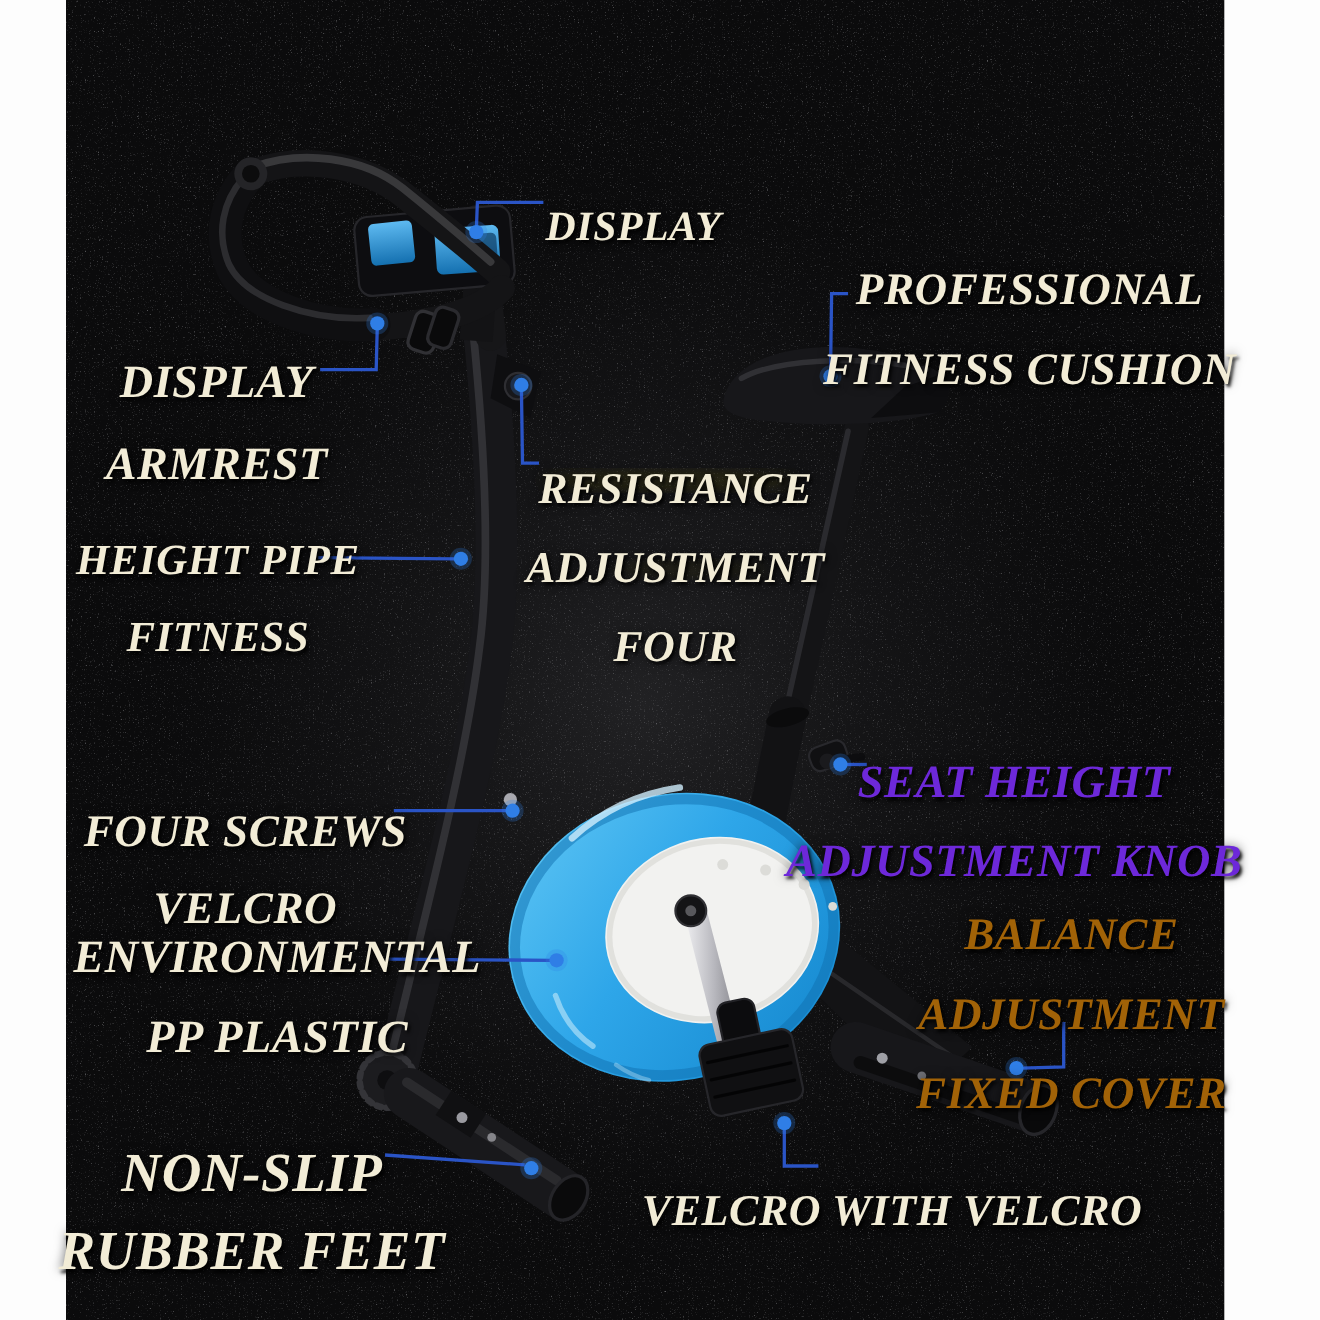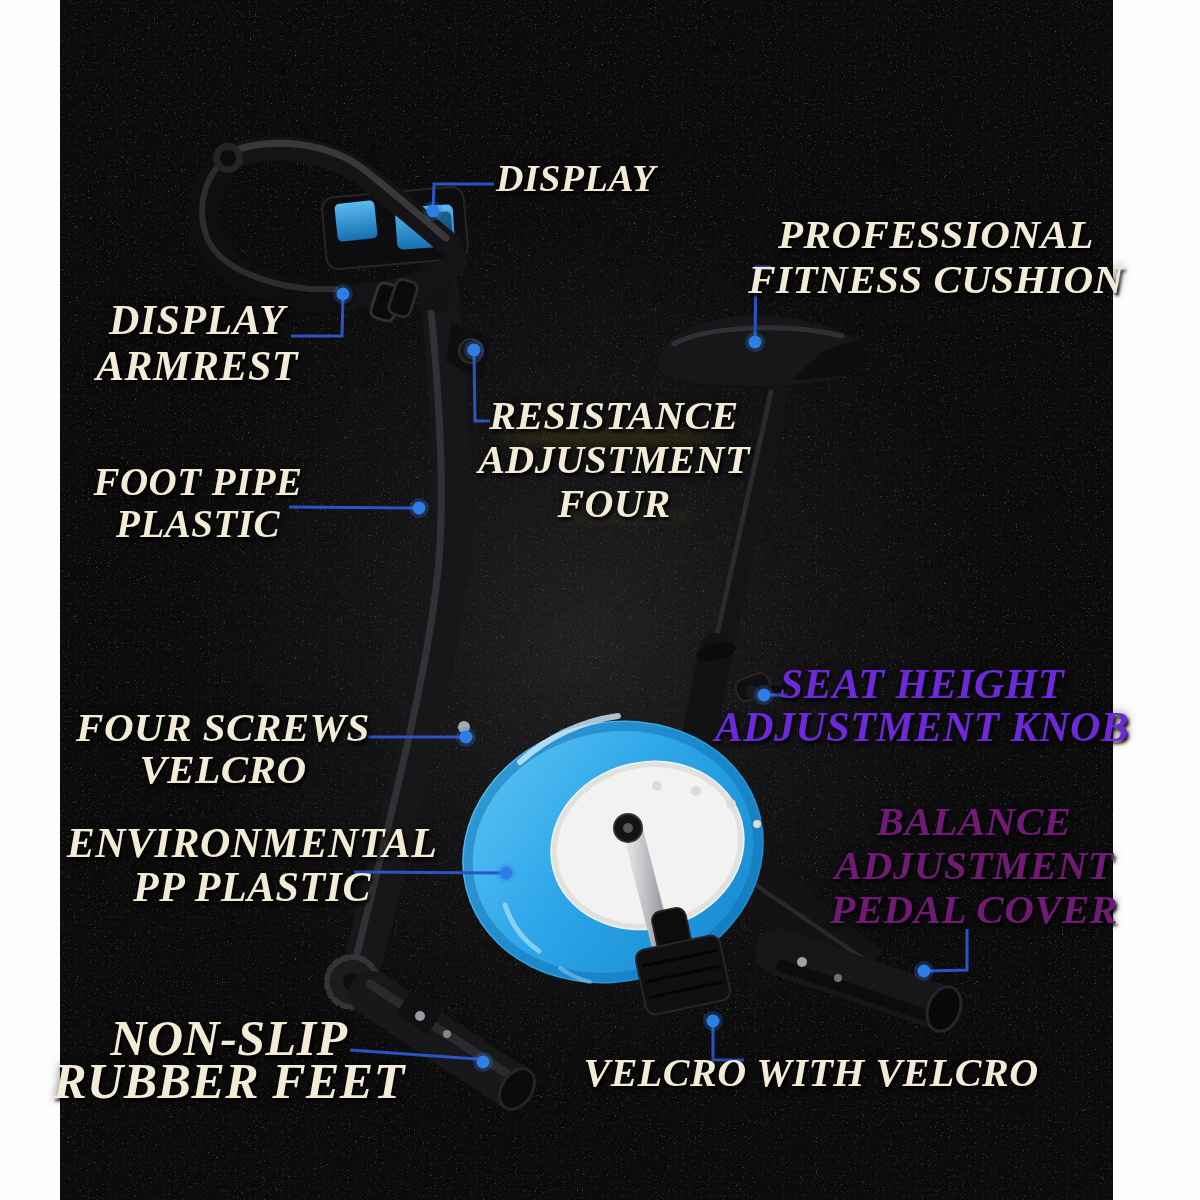--- a/index.html
+++ b/index.html
@@ -4,21 +4,21 @@
 <style>
   html,body{margin:0;padding:0;background:#ffffff;}
   #stage{position:relative;width:1200px;height:1200px;overflow:hidden;background:#fdfdfd;
          font-family:"Liberation Serif", serif;}
   #scene{position:absolute;left:0;top:0;}
   #label-layer{position:absolute;left:0;top:0;width:1200px;height:1200px;pointer-events:none;}
   .feature-label{position:absolute;color:#f2ecd6;font-weight:700;font-style:italic;
                  text-shadow:2px 3px 3px rgba(0,0,0,0.85), 0 0 10px rgba(0,0,0,0.6);
                  white-space:nowrap;letter-spacing:0.5px;}
   .feature-label.center{transform:translateX(-50%);text-align:center;}
-  .label-line{white-space:nowrap;}
+  .label-line{white-space:nowrap;margin-top:28px;}
 </style>
 </head>
 <body>
 
 <div id="stage">
 
 <svg id="scene" width="1200" height="1200" viewBox="0 0 1200 1200">
   <defs>
     <filter id="speckle" x="0" y="0" width="100%" height="100%">
       <feTurbulence type="fractalNoise" baseFrequency="0.85" numOctaves="2" seed="11" result="n"></feTurbulence>
@@ -191,39 +191,39 @@
       <div class="feature-label center" style="left: 197px; top: 297px; font-size: 42px; line-height: 46px; color: rgb(242, 236, 214);">
         <div class="label-line">DISPLAY</div>
         <div class="label-line">ARMREST</div>
       </div>
       <div class="feature-label center" style="left: 614px; top: 394px; font-size: 40px; line-height: 44px; color: rgb(242, 236, 214);">
         <div class="label-line">RESISTANCE</div>
         <div class="label-line">ADJUSTMENT</div>
         <div class="label-line">FOUR</div>
       </div>
       <div class="feature-label center" style="left: 198px; top: 461px; font-size: 39px; line-height: 42px; color: rgb(242, 236, 214);">
-        <div class="label-line">FOOT PIPE</div>
-        <div class="label-line">PLASTIC</div>
+        <div class="label-line">HEIGHT PIPE</div>
+        <div class="label-line">FITNESS</div>
       </div>
       <div class="feature-label center" style="left: 223px; top: 706px; font-size: 41px; line-height: 42px; color: rgb(242, 236, 214); text-align: center;">
         <div class="label-line">FOUR SCREWS</div>
         <div class="label-line">VELCRO</div>
       </div>
       <div class="feature-label center" style="left: 922px; top: 663px; font-size: 42px; line-height: 43px; color: #6d28d9;">
         <div class="label-line">SEAT HEIGHT</div>
         <div class="label-line">ADJUSTMENT KNOB</div>
       </div>
       <div class="feature-label center" style="left: 252px; top: 821px; font-size: 42px; line-height: 44px; color: rgb(242, 236, 214);">
         <div class="label-line">ENVIRONMENTAL</div>
         <div class="label-line">PP PLASTIC</div>
       </div>
-      <div class="feature-label center" style="left: 974px; top: 799px; font-size: 41px; line-height: 44px; color: #701a75;">
+      <div class="feature-label center" style="left: 974px; top: 799px; font-size: 41px; line-height: 44px; color: #a16207;">
         <div class="label-line">BALANCE</div>
         <div class="label-line">ADJUSTMENT</div>
-        <div class="label-line">PEDAL COVER</div>
+        <div class="label-line">FIXED COVER</div>
       </div>
       <div class="feature-label center" style="left: 229px; top: 1017px; font-size: 50px; line-height: 43px; color: rgb(242, 236, 214);">
         <div class="label-line">NON-SLIP</div>
         <div class="label-line">RUBBER FEET</div>
       </div>
       <div class="feature-label center" style="left: 811px; top: 1051px; font-size: 40px; line-height: 44px; color: rgb(242, 236, 214);">
         <div class="label-line">VELCRO WITH VELCRO</div>
       </div>
     </div>
 

